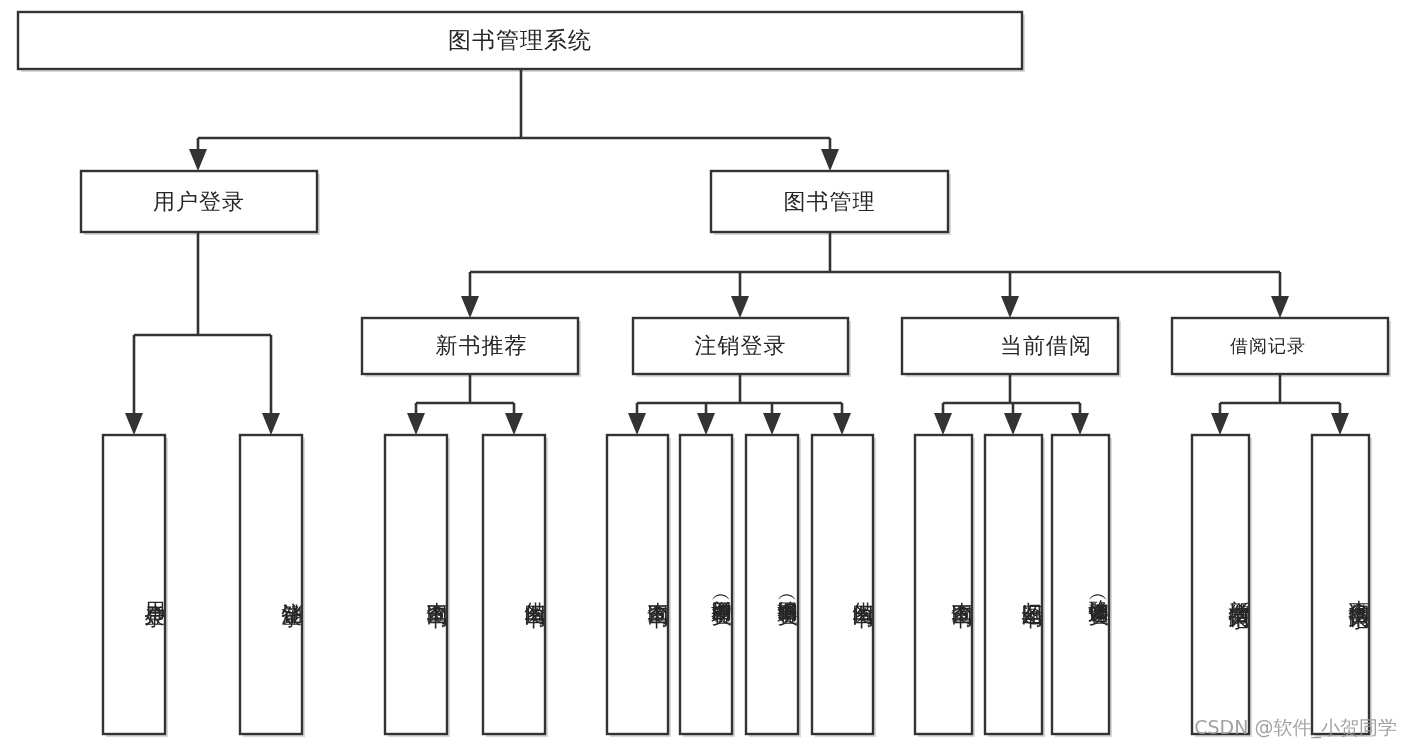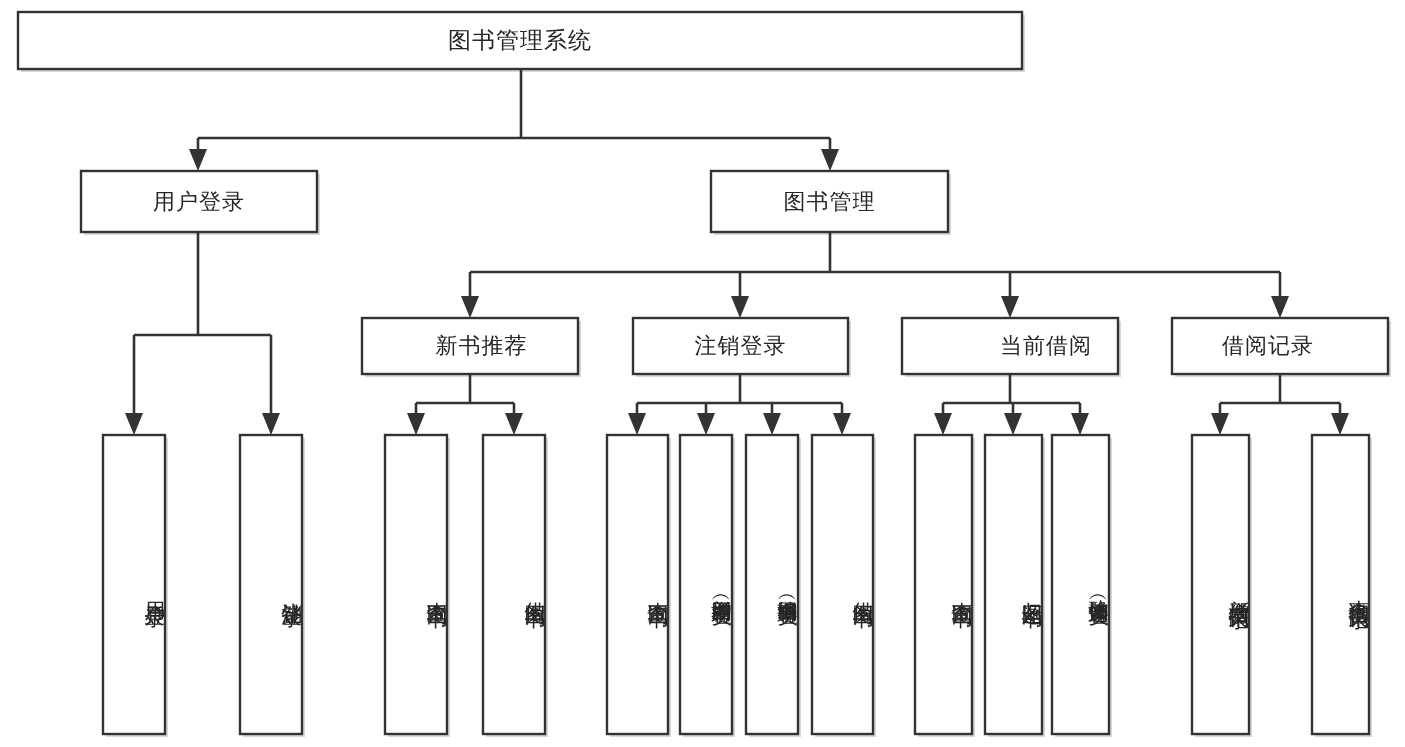--- a/index.html
+++ b/index.html
@@ -190,29 +190,30 @@
       </g>
   </svg>
 
   <div id="label-layer">
       <div class="hlabel-wrap" style="left: 18px; top: 12px; width: 1004px; height: 57px; font-size: 23px; letter-spacing: 1px;">图书管理系统</div>
       <div class="hlabel-wrap" style="left: 81px; top: 171px; width: 236px; height: 61px; font-size: 22px; letter-spacing: 1px;">用户登录</div>
       <div class="hlabel-wrap" style="left: 711px; top: 171px; width: 237px; height: 61px; font-size: 22px; letter-spacing: 1px;">图书管理</div>
       <div class="hlabel-wrap" style="left: 362px; top: 318px; width: 185px; height: 56px; font-size: 22px; letter-spacing: 1px; margin-left: 27px;">新书推荐</div>
       <div class="hlabel-wrap" style="left: 633px; top: 318px; width: 215px; height: 56px; font-size: 22px; letter-spacing: 1px;">注销登录</div>
       <div class="hlabel-wrap" style="left: 902px; top: 318px; width: 216px; height: 56px; font-size: 22px; letter-spacing: 1px; margin-left: 36px;">当前借阅</div>
-      <div class="hlabel-wrap" style="left: 1172px; top: 318px; width: 192px; height: 56px; font-size: 22px; letter-spacing: 1px;">借阅记录</div>
+      <div class="hlabel-wrap" style="left: 1172px; top: 318px; width: 192px; height: 56px; font-size: 18px; letter-spacing: 1px;">借阅记录</div>
       <div class="vlabel-wrap" style="left: 103px; top: 449px; width: 62px; height: 279px;">用户登录</div>
       <div class="vlabel-wrap" style="left: 240px; top: 449px; width: 62px; height: 279px;">注销登录</div>
       <div class="vlabel-wrap" style="left: 385px; top: 449px; width: 62px; height: 279px;">查询图书</div>
       <div class="vlabel-wrap" style="left: 483px; top: 449px; width: 62px; height: 279px;">借阅图书</div>
       <div class="vlabel-wrap" style="left: 607px; top: 449px; width: 61px; height: 279px;">查询图书</div>
       <div class="vlabel-wrap" style="left: 680px; top: 449px; width: 52px; height: 279px; font-size: 20px; letter-spacing: 1px;">新增图书（管理员）</div>
       <div class="vlabel-wrap" style="left: 746px; top: 449px; width: 52px; height: 279px; font-size: 20px; letter-spacing: 1px;">编辑图书（管理员）</div>
       <div class="vlabel-wrap" style="left: 812px; top: 449px; width: 61px; height: 279px;">借阅图书</div>
       <div class="vlabel-wrap" style="left: 915px; top: 449px; width: 57px; height: 279px;">查询图书</div>
       <div class="vlabel-wrap" style="left: 985px; top: 449px; width: 57px; height: 279px;">归还图书</div>
       <div class="vlabel-wrap" style="left: 1052px; top: 449px; width: 57px; height: 279px; font-size: 20px; letter-spacing: 1px;">确认归还（管理员）</div>
       <div class="vlabel-wrap" style="left: 1192px; top: 449px; width: 57px; height: 279px;">新增借阅记录</div>
       <div class="vlabel-wrap" style="left: 1312px; top: 449px; width: 57px; height: 279px;">查询借阅记录</div>
     </div>
 
+  <div class="watermark">CSDN @软件_小贺同学</div>
 </div>
 
 </body></html>

